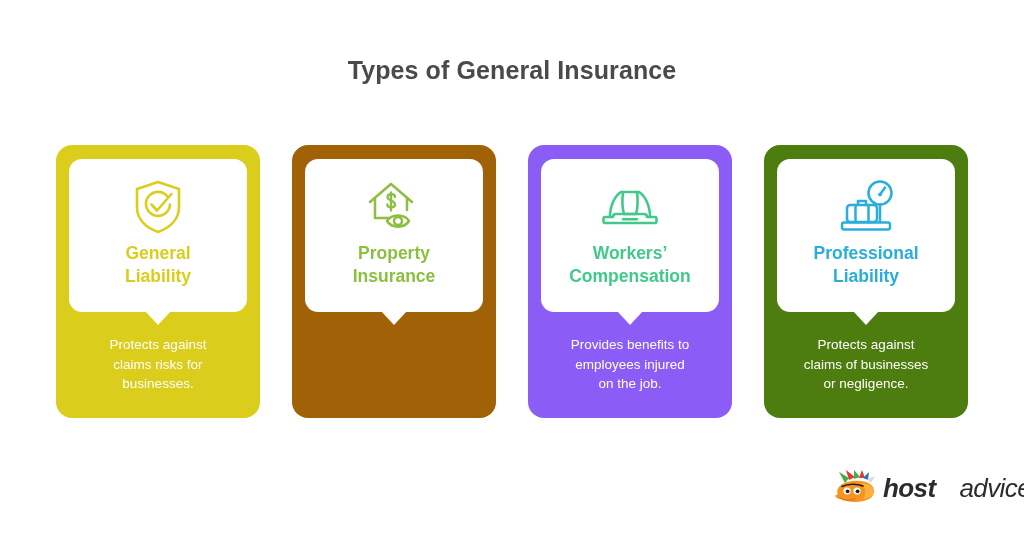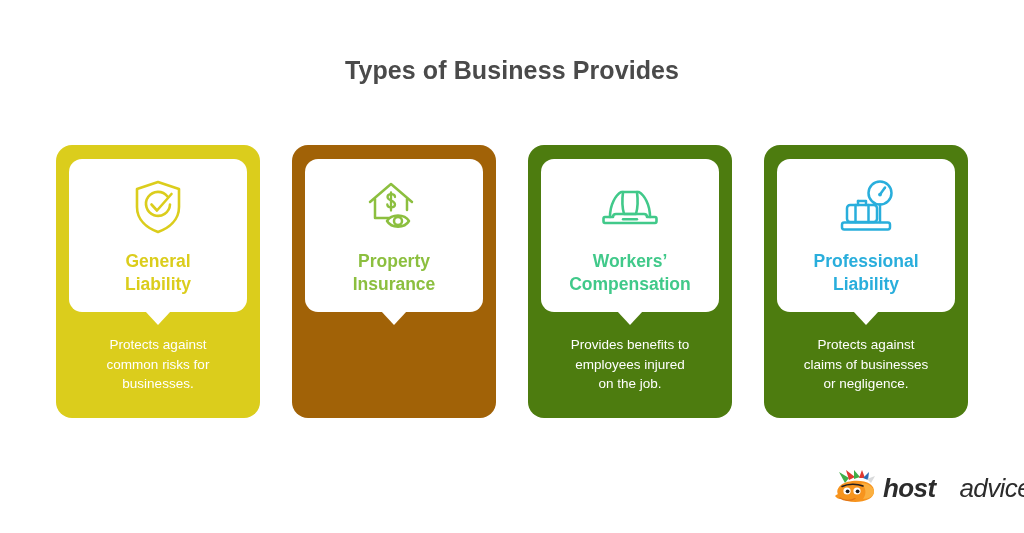--- a/index.html
+++ b/index.html
@@ -60,21 +60,20 @@
     top: 14px;
     left: 13px;
     width: 178px;
     height: 153px;
     background: #ffffff;
     border-radius: 13px;
     box-sizing: border-box;
     display: flex;
     flex-direction: column;
     align-items: center;
-    gap: 8px;
   }
   .bubble-tail {
     position: absolute;
     top: 166px;
     left: 50%;
     margin-left: -13px;
     width: 0;
     height: 0;
     border-left: 13px solid transparent;
     border-right: 13px solid transparent;
@@ -136,42 +135,42 @@
   .logo-text .light {
     font-weight: normal;
     margin-left: 24px;
   }
 </style>
 </head>
 <body>
 
 <div class="page">
 
-  <div class="page-title">Types of Business Provides</div>
+  <div class="page-title">Types of General Insurance</div>
 
   <div class="cards">
 
     <div class="card" style="background:#DBCD1C">
       <div class="bubble">
         <div class="icon-wrap">
           <svg width="52" height="56" viewBox="0 0 52 56" fill="none" xmlns="http://www.w3.org/2000/svg">
             <path d="M26 3 L47 10 V28 C47 41 37 49 26 53 C15 49 5 41 5 28 V10 Z" stroke="#DBCD1C" stroke-width="2.6" stroke-linejoin="round" fill="none"></path>
             <path d="M35.5 17.5 A12 12 0 1 0 38 25.5" stroke="#DBCD1C" stroke-width="2.6" stroke-linecap="round" fill="none"></path>
             <path d="M19.5 25.5 L25 31.5 L39.5 15" stroke="#DBCD1C" stroke-width="2.6" stroke-linecap="round" stroke-linejoin="round" fill="none"></path>
           </svg>
         </div>
         <div class="card-title" style="color:#DBCD1C">
           <span>General</span><br>
           <span>Liability</span>
         </div>
       </div>
       <div class="bubble-tail"></div>
       <div class="card-desc">
         <span>Protects against</span><br>
-        <span>common risks for</span><br>
+        <span>claims risks for</span><br>
         <span>businesses.</span>
       </div>
     </div>
 
     <div class="card" style="background:#a16207">
       <div class="bubble">
         <div class="icon-wrap">
           <svg width="56" height="54" viewBox="0 0 56 54" fill="none" xmlns="http://www.w3.org/2000/svg">
             <path d="M4 22 L25 4 L46 22" stroke="#8CBF3F" stroke-width="2.5" stroke-linecap="round" stroke-linejoin="round" fill="none"></path>
             <path d="M9 19 V38 H26" stroke="#8CBF3F" stroke-width="2.5" stroke-linecap="round" stroke-linejoin="round" fill="none"></path>
@@ -183,21 +182,21 @@
           </svg>
         </div>
         <div class="card-title" style="color:#8CBF3F">
           <span>Property</span><br>
           <span>Insurance</span>
         </div>
       </div>
       <div class="bubble-tail"></div>
     </div>
 
-    <div class="card" style="background:#4d7c0f">
+    <div class="card" style="background:#8b5cf6">
       <div class="bubble">
         <div class="icon-wrap">
           <svg width="58" height="48" viewBox="0 0 58 48" fill="none" xmlns="http://www.w3.org/2000/svg">
             <path d="M9 34 C9 21 15 12 20 9 L38 9 C43 12 49 21 49 34" stroke="#41C98A" stroke-width="2.6" stroke-linecap="round" stroke-linejoin="round" fill="none"></path>
             <path d="M22 9 C21 17 21.5 26 23 31 L35 31 C36.5 26 37 17 36 9" stroke="#41C98A" stroke-width="2.6" stroke-linecap="round" stroke-linejoin="round" fill="none"></path>
             <path d="M4 34 H12 C12 31.5 13 31 15 31 H43 C45 31 46 31.5 46 34 H54 C55 34 55.5 34.6 55.5 35.8 V38 C55.5 39.2 55 40 54 40 H4 C3 40 2.5 39.2 2.5 38 V35.8 C2.5 34.6 3 34 4 34 Z" stroke="#41C98A" stroke-width="2.6" stroke-linejoin="round" fill="none"></path>
             <path d="M22 36.2 H36" stroke="#41C98A" stroke-width="2.4" stroke-linecap="round"></path>
           </svg>
         </div>
         <div class="card-title" style="color:#41C98A">

